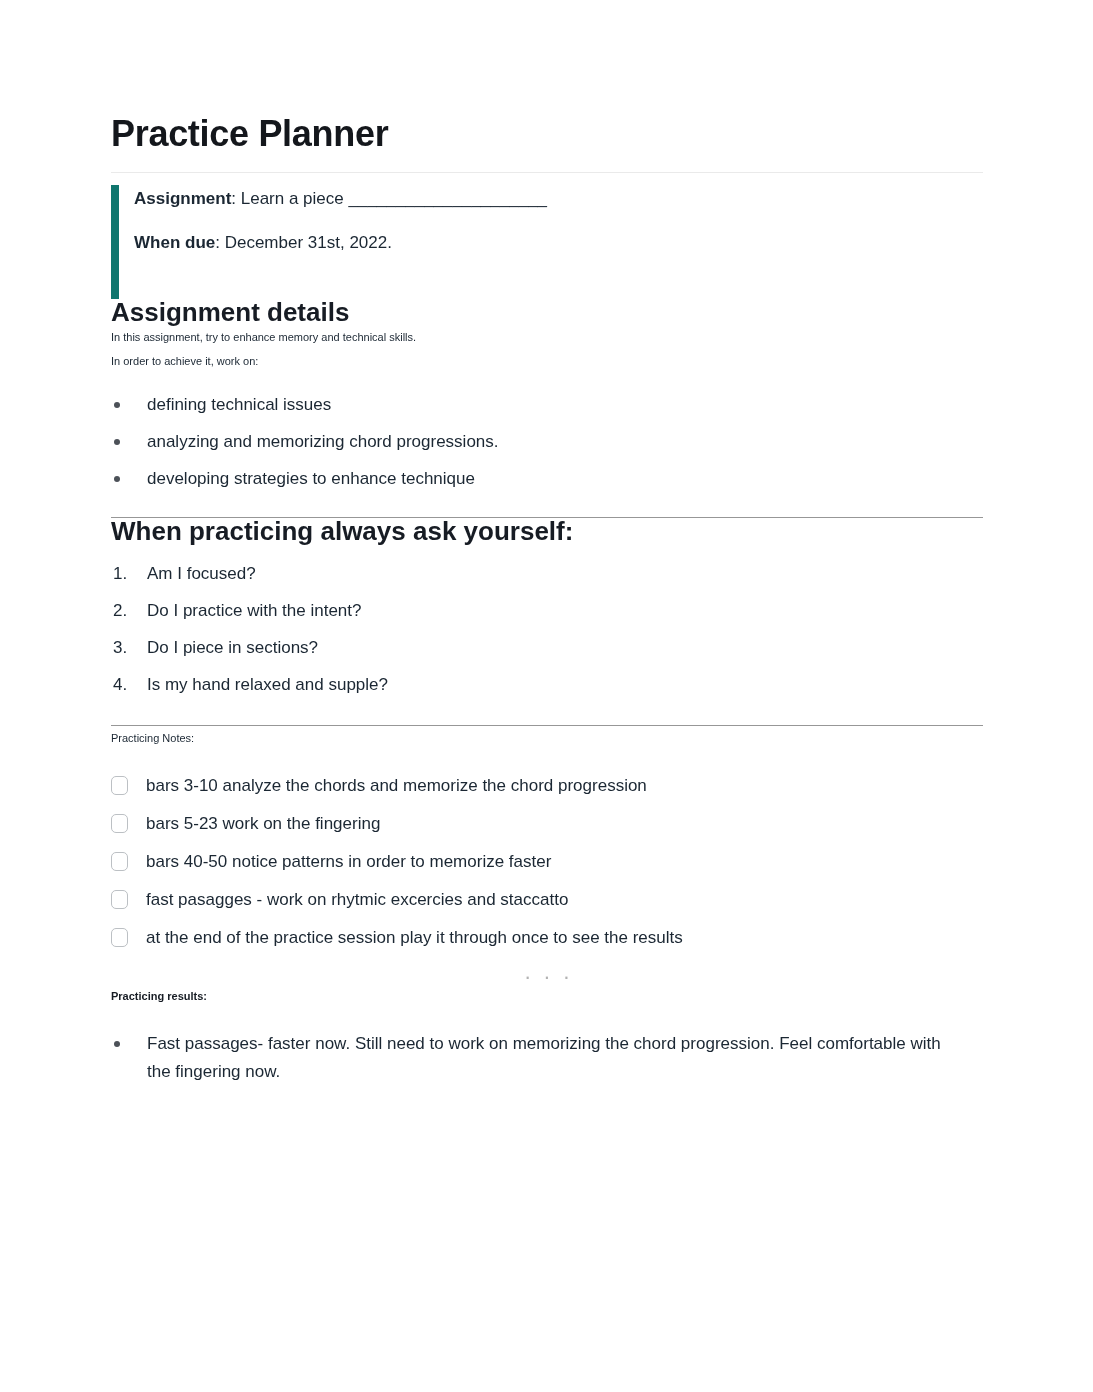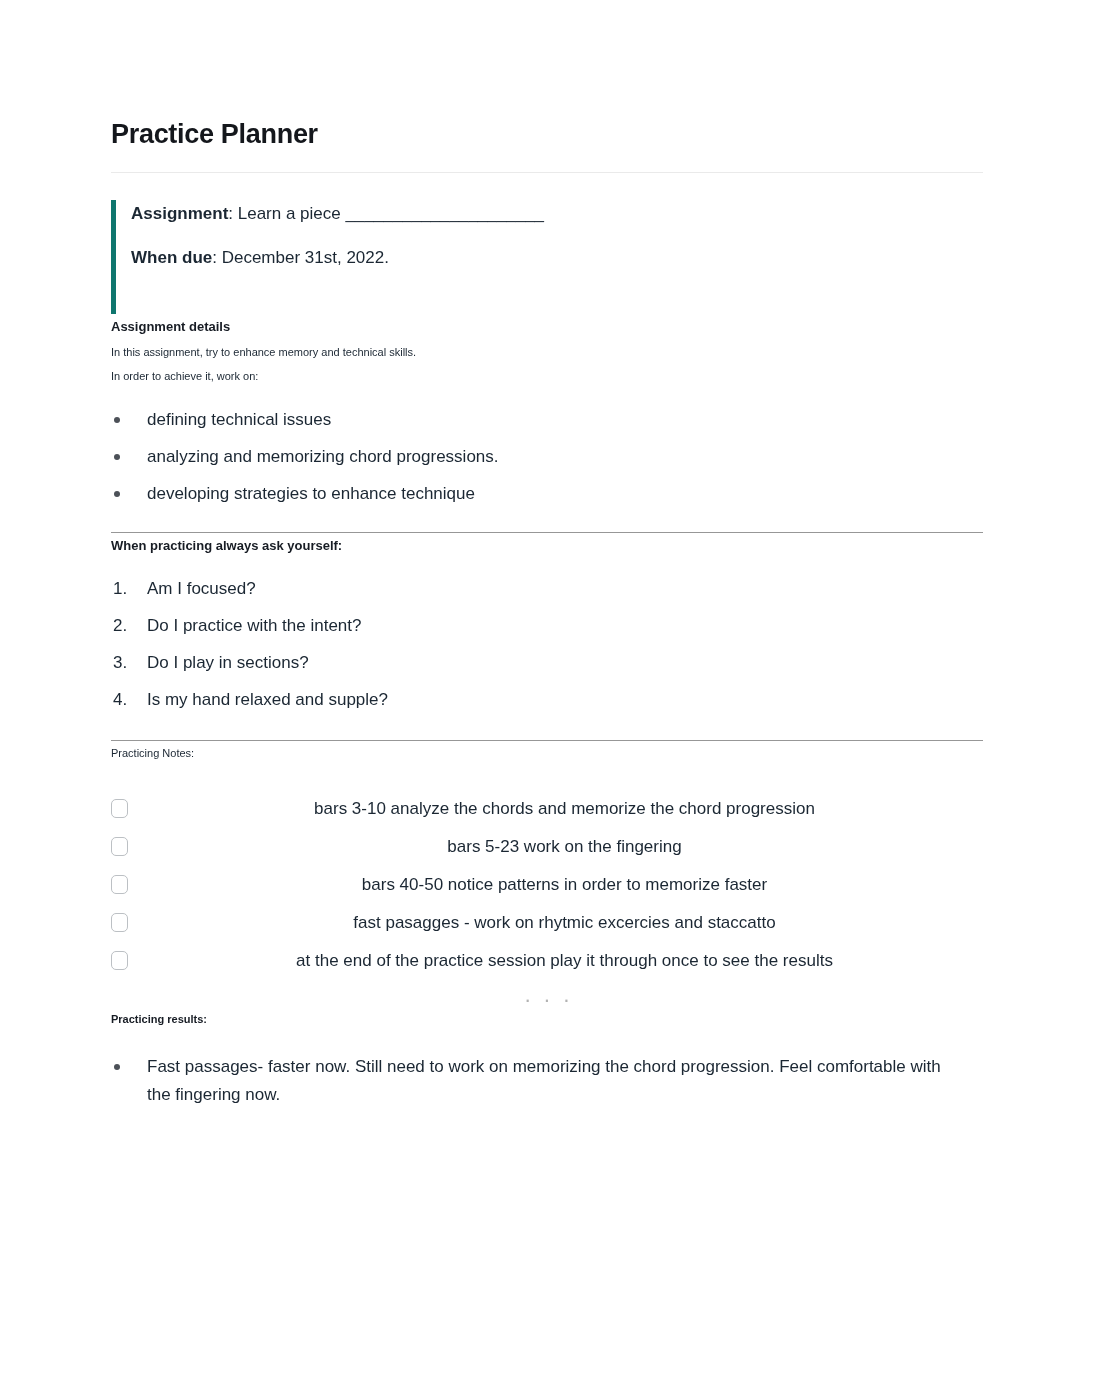--- a/index.html
+++ b/index.html
@@ -16,46 +16,46 @@
     overflow: hidden;
     position: relative;
   }
   .content {
     width: 872px;
     margin-left: 111px;
     padding-top: 118px;
   }
   h1.doc-title {
     margin: 0;
-    font-size: 27px;
+    font-size: 36px;
     line-height: 32px;
     font-weight: 700;
     letter-spacing: -0.3px;
     color: #14171c;
   }
   .title-rule {
     border: none;
     border-top: 1px solid #eaeaea;
     margin: 22px 0 0 0;
   }
   .quote {
-    margin-top: 27px;
-    border-left: 5px solid #0f766e;
+    margin-top: 12px;
+    border-left: 8px solid #0f766e;
     padding: 2px 0 44px 15px;
   }
   .quote .q-line {
     font-size: 17px;
     line-height: 24px;
     margin: 0 0 20px 0;
   }
   .quote .q-line:last-child { margin-bottom: 0; }
   .q-label { font-weight: 700; }
   h2.section-h {
     margin: 0;
-    font-size: 13px;
+    font-size: 26px;
     line-height: 26px;
     font-weight: 700;
     color: #171c24;
   }
   .h-details   { margin-top: 42px; }
   .h-questions { margin-top: 52px; }
   p.body-p {
     margin: 0;
     font-size: 11px;
     line-height: 24px;
@@ -91,21 +91,21 @@
   .section-rule {
     border: none;
     border-top: 1px solid #979797;
     margin: 0;
   }
   .rule-1 { margin-top: 26px; }
   .rule-2 { margin-top: 28px; }
   .ordered-list { margin-top: 18px; }
   .ordered-list .li-row { margin-bottom: 13px; }
   .notes-label { margin-top: 41px; }
-  .todo-list { margin-top: 32px; text-align: center; }
+  .todo-list { margin-top: 24px; }
   .todo-row {
     display: flex;
     align-items: flex-start;
     font-size: 17px;
     line-height: 24px;
     margin-bottom: 14px;
   }
   .todo-row:last-child { margin-bottom: 0; }
   .checkbox {
     flex: none;
@@ -188,21 +188,21 @@
       <div class="li-row">
         <span class="marker"><span class="num">1.</span></span>
         <span class="li-text">Am I focused?</span>
       </div>
       <div class="li-row">
         <span class="marker"><span class="num">2.</span></span>
         <span class="li-text">Do I practice with the intent?</span>
       </div>
       <div class="li-row">
         <span class="marker"><span class="num">3.</span></span>
-        <span class="li-text">Do I play in sections?</span>
+        <span class="li-text">Do I piece in sections?</span>
       </div>
       <div class="li-row">
         <span class="marker"><span class="num">4.</span></span>
         <span class="li-text">Is my hand relaxed and supple?</span>
       </div>
     </div>
 
     <hr class="section-rule rule-2">
 
     <p class="body-p notes-label">Practicing Notes:</p>

